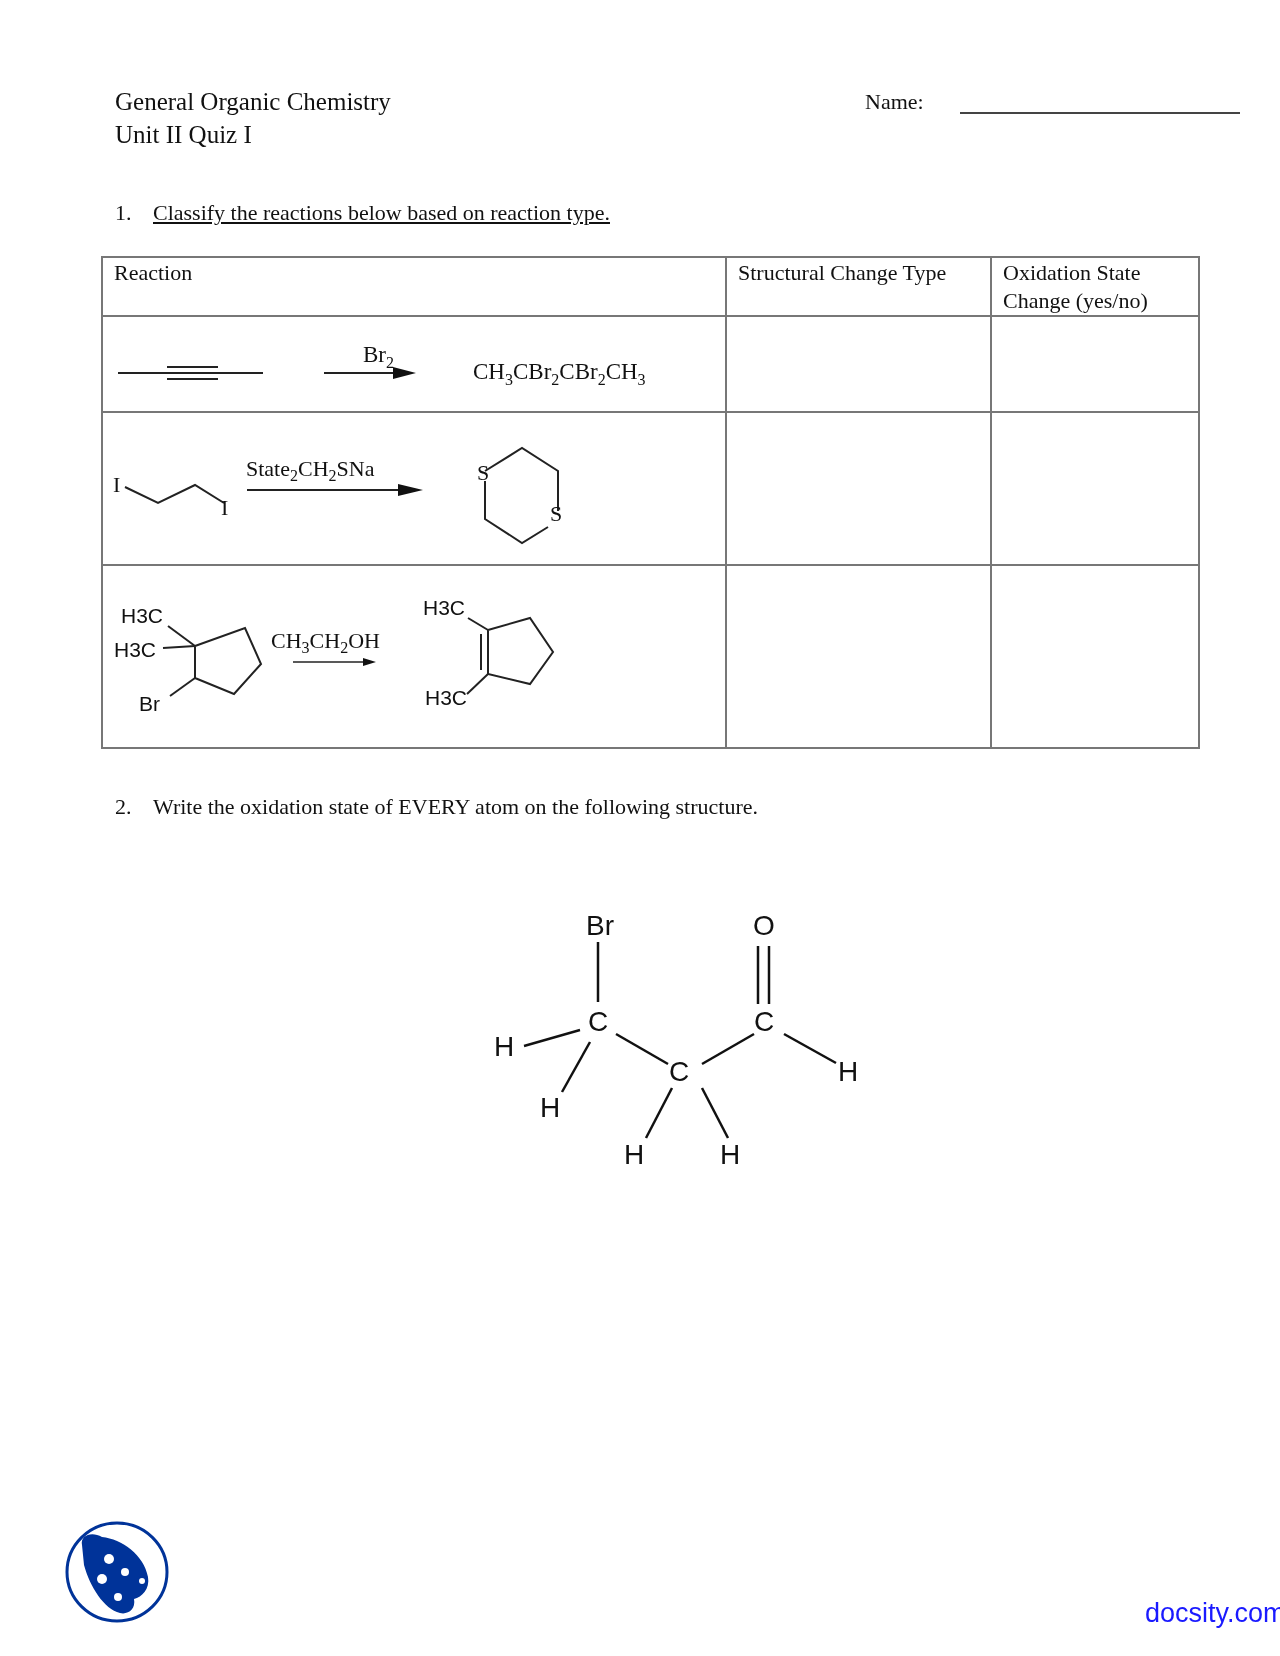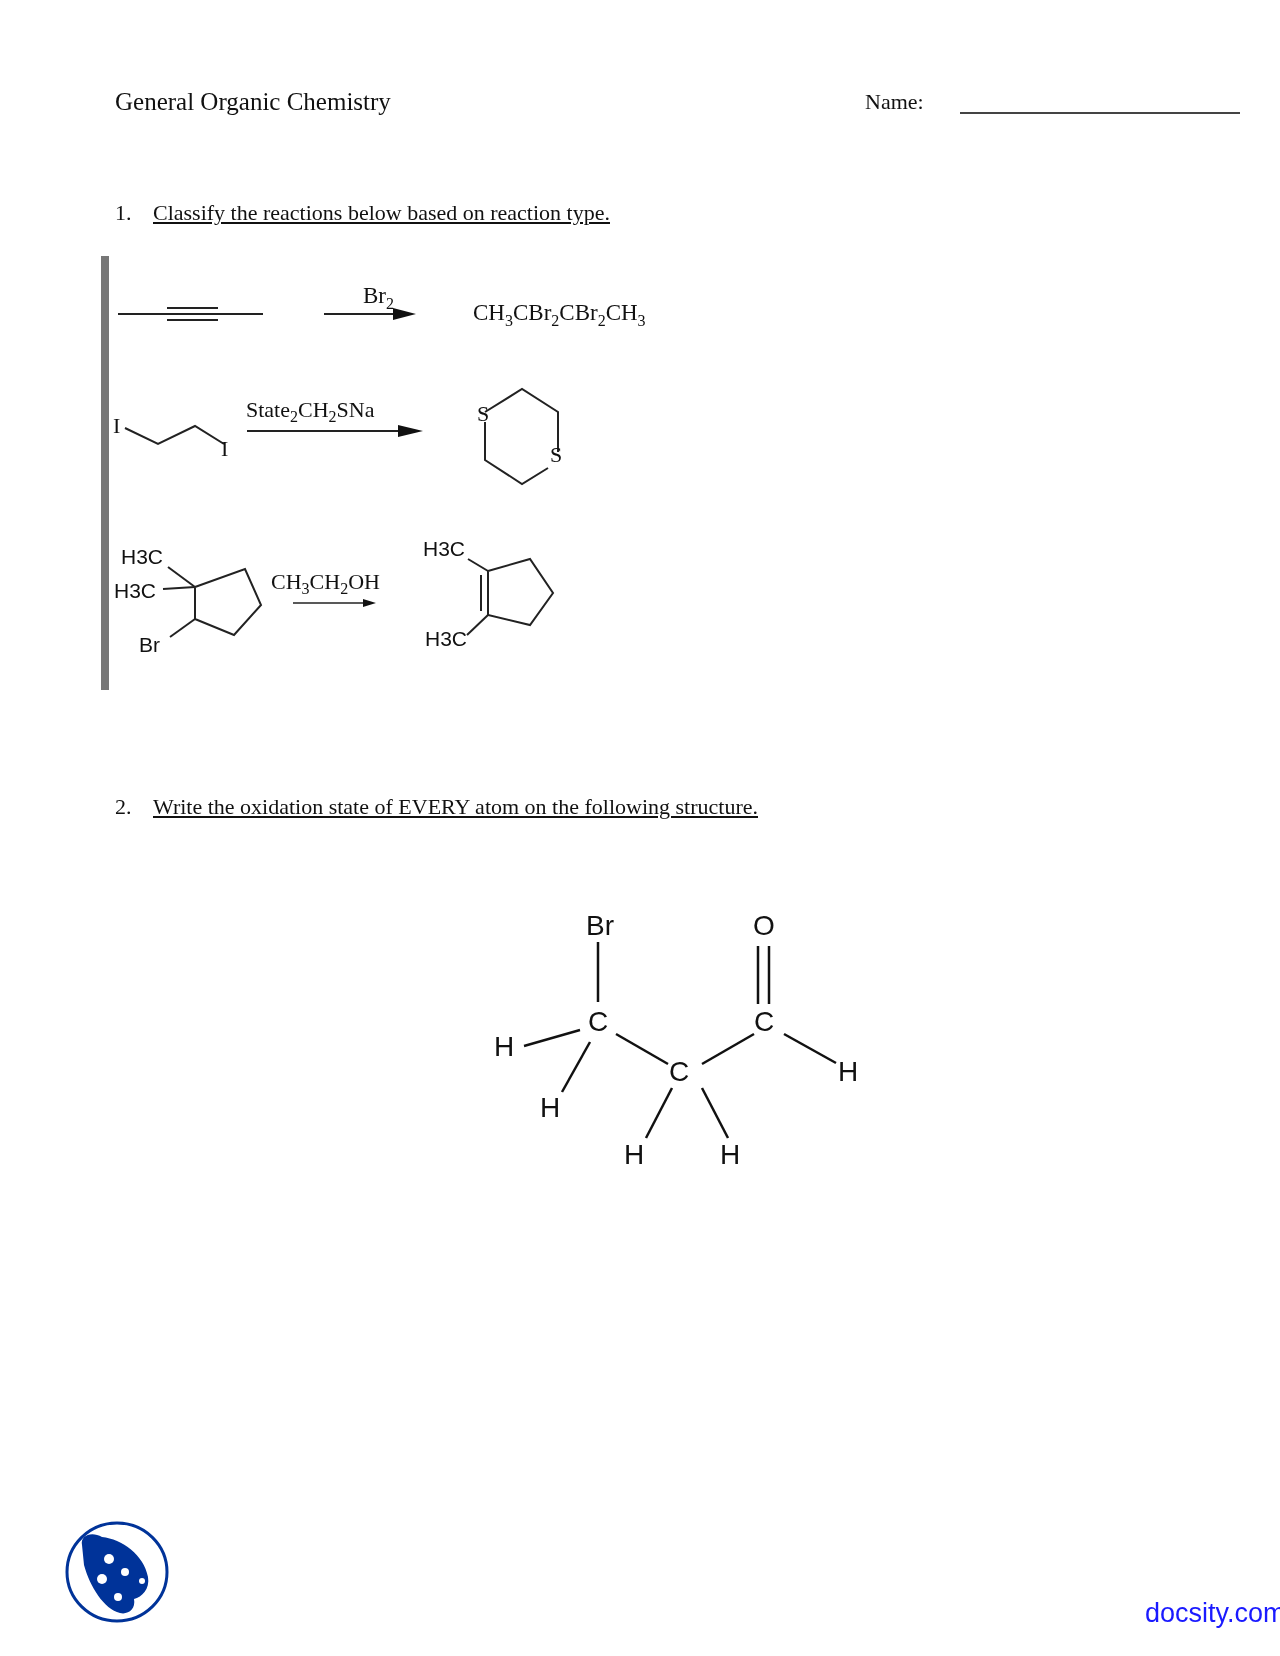--- a/index.html
+++ b/index.html
@@ -5,49 +5,61 @@
   html, body { margin: 0; padding: 0; background: #ffffff; }
   body { width: 1280px; height: 1656px; position: relative; overflow: hidden;
          font-family: "Liberation Serif", "DejaVu Serif", serif; color: #111; }
   .abs { position: absolute; margin-left: 40px; }
   .title { left: 75px; top: 85px; font-size: 25px; line-height: 33px; }
   .name-label { left: 825px; top: 89px; font-size: 22px; }
   .name-line { left: 920px; top: 112px; width: 280px; height: 0; border-top: 2px solid #444; }
   .q { font-size: 22px; }
   .q .num { display: inline-block; width: 38px; }
   .q1 { left: 75px; top: 200px; text-decoration: underline; }
-  .q2 { left: 75px; top: 794px; text-decoration: underline; }
+  .q2 { left: 75px; top: 794px; }
   table.quiz { position: absolute; left: 101px; top: 256px; border-collapse: collapse; }
   table.quiz td, table.quiz th { border: 2px solid #777; padding: 0; vertical-align: top; font-weight: normal; text-align: left; }
   th .hdr { font-size: 22px; line-height: 28px; padding: 1px 10px 0 11px; }
   .cell-rxn { position: relative; }
   .chem { position: absolute; font-size: 23px; white-space: nowrap; }
   .chem sub { font-size: 16px; }
   .sans { font-family: "Liberation Sans", "DejaVu Sans", sans-serif; }
   svg { position: absolute; left: 0; top: 0; overflow: visible; }
   .logo { left: 22px; top: 1517px; width: 110px; height: 110px; }
   .docsity { left: 1105px; top: 1598px; font-family: "Liberation Sans", "DejaVu Sans", sans-serif;
              font-size: 27px; color: #1a1aff; text-align: center; }
   .atom { position: absolute; font-family: "Liberation Sans", "DejaVu Sans", sans-serif; font-size: 28px; line-height: 28px; }
 </style>
 </head>
 <body>
 
 <div class="abs title">
   <div>General Organic Chemistry</div>
+  <div>Unit II Quiz I</div>
 </div>
 <div class="abs name-label">Name:</div>
 <div class="abs name-line"></div>
 
 <div class="abs q q1">
   <span class="num">1.</span><span>Classify the reactions below based on reaction type.</span>
 </div>
 
 <table class="quiz">
   <tbody>
+      <tr style="height:59px">
+    <th style="width:622px">
+          <div class="hdr">Reaction</div>
+        </th>
+    <th style="width:263px">
+          <div class="hdr">Structural Change Type</div>
+        </th>
+    <th style="width:206px">
+      <div class="hdr" style="padding-bottom:0"><span>Oxidation State</span><br><span>Change (yes/no)</span></div>
+    </th>
+  </tr>
 
   <tr style="height:96px">
     <td class="cell-rxn">
       <svg width="622" height="108">
         <line x1="15" y1="56" x2="160" y2="56" stroke="#222" stroke-width="2"></line>
         <line x1="64" y1="50" x2="115" y2="50" stroke="#222" stroke-width="2"></line>
         <line x1="64" y1="62" x2="115" y2="62" stroke="#222" stroke-width="2"></line>
         <line x1="221" y1="56" x2="290" y2="56" stroke="#222" stroke-width="2"></line>
         <polygon points="290,50 313,56 290,62" fill="#111"></polygon>
       </svg>

